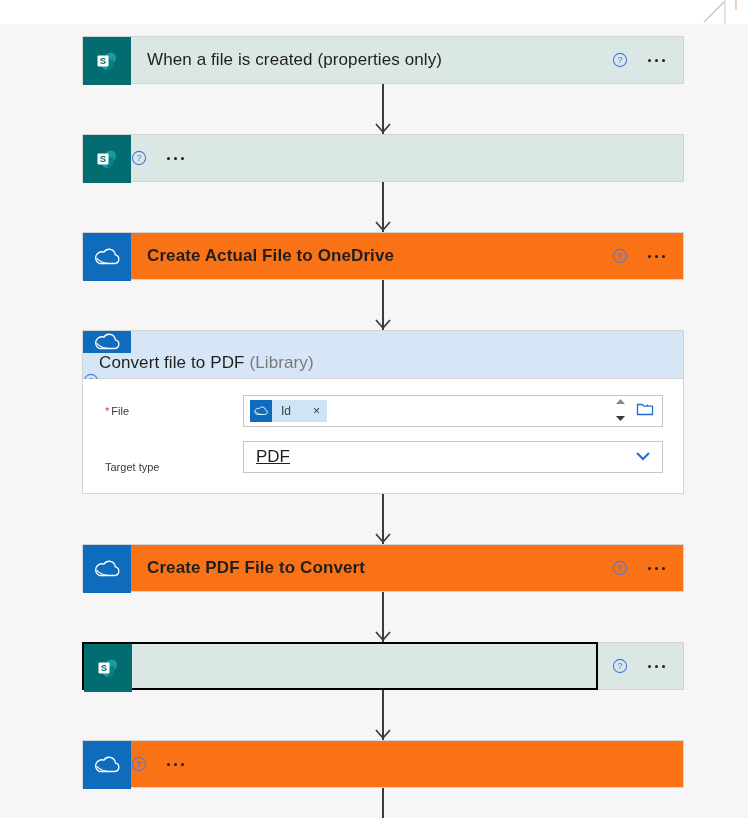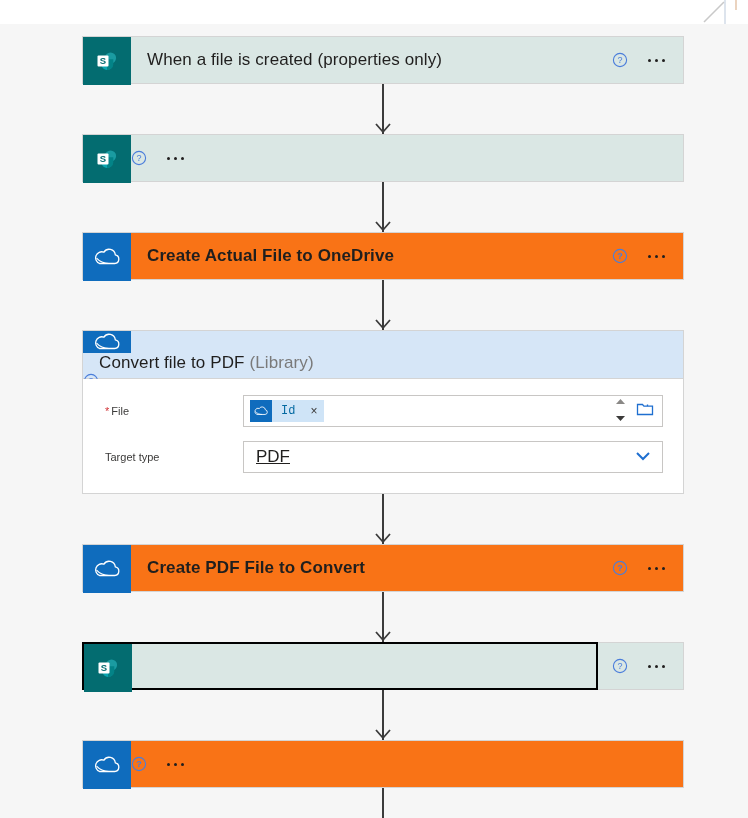--- a/index.html
+++ b/index.html
@@ -171,21 +171,21 @@
   
   .card-body {
     padding: 16px 20px 20px 20px;
     background: #ffffff;
   }
   .field-row {
     display: flex;
     align-items: center;
     margin-bottom: 14px;
   }
-  .field-row:last-child { margin-bottom: 0; }
+  .field-row:last-child { margin-bottom: 0; align-items: flex-end; }
   .field-label {
     width: 140px;
     min-width: 140px;
     font-size: 11px;
     color: #3b3a39;
     padding-left: 2px;
   }
   .field-label .req {
     color: #d13438;
     margin-right: 2px;
@@ -212,23 +212,22 @@
   .token .tok-icon {
     width: 22px; height: 22px;
     background: #0f6cbd;
     display: flex;
     align-items: center;
     justify-content: center;
   }
   .token .tok-icon svg { display: block; }
   .token .tok-label {
     font-size: 12px;
-    color: #0369a1;
-    margin: 0 15px 0 9px;
-    font-family: Liberation Mono, monospace;
+    color: #404040;
+    margin: 0 22px 0 9px;
   }
   .token .tok-close {
     font-size: 12px;
     color: #3b3a39;
     cursor: pointer;
     line-height: 1;
   }
 
   .spinner {
     position: absolute;

